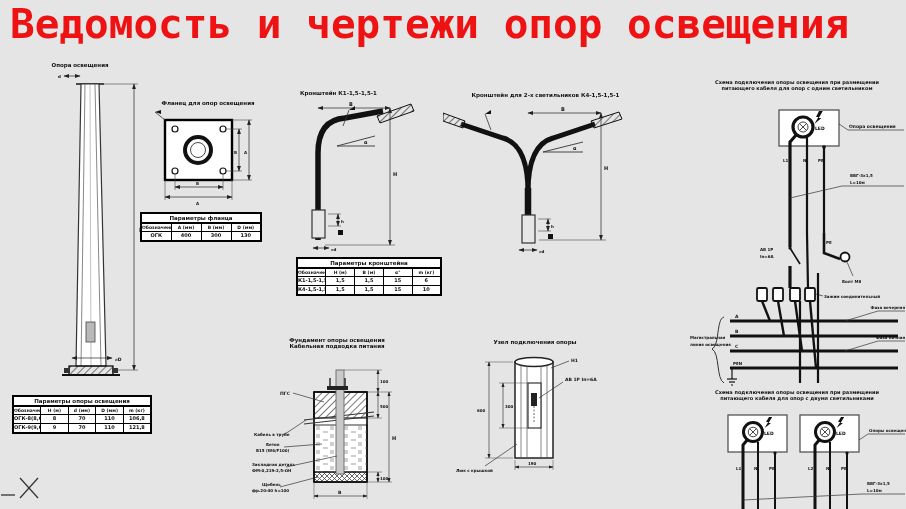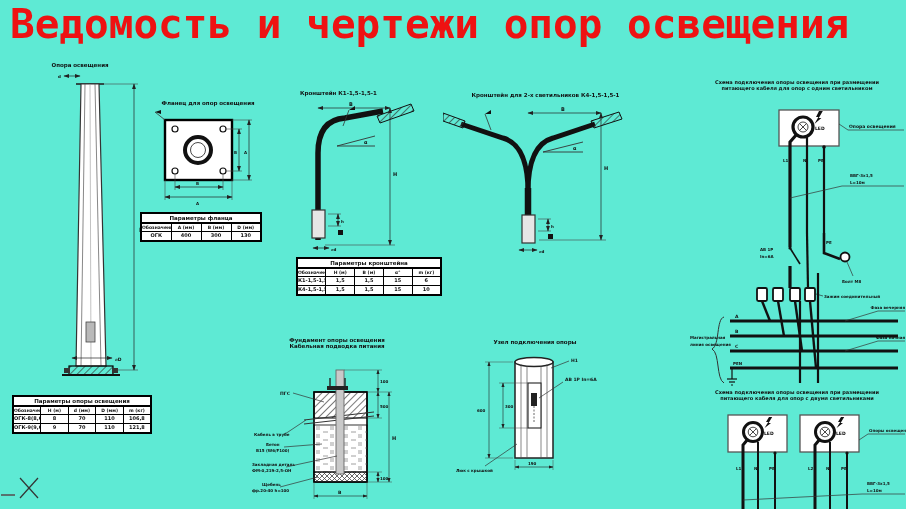--- a/index.html
+++ b/index.html
@@ -1,16 +1,16 @@
 <!DOCTYPE html>
 <html><head>
 <meta charset="utf-8">
 <style>
   html,body{margin:0;padding:0;background:#fff;}
-  #canvas{position:relative;width:906px;height:509px;background:#5eead4;overflow:hidden;
+  #canvas{position:relative;width:906px;height:509px;background:#e5e5e5;overflow:hidden;
           font-family:"DejaVu Sans",sans-serif;color:#111;}
   .abs{position:absolute;}
   #main-title{left:10px;top:-4px;width:892px;height:56px;line-height:56px;
     font-family:"DejaVu Sans Mono",monospace;font-weight:bold;font-size:41px;
     color:#ee1212;white-space:nowrap;}
   .dwg-label{font-size:5.5px;font-weight:bold;text-align:center;line-height:1.15;color:#111;}
   .dwg-label.sm{font-size:5px;}
   
   table.tbl{border-collapse:collapse;table-layout:fixed;background:#fff;border:2.2px solid #000;}
   table.tbl td{border:1.6px solid #000;text-align:center;vertical-align:middle;

